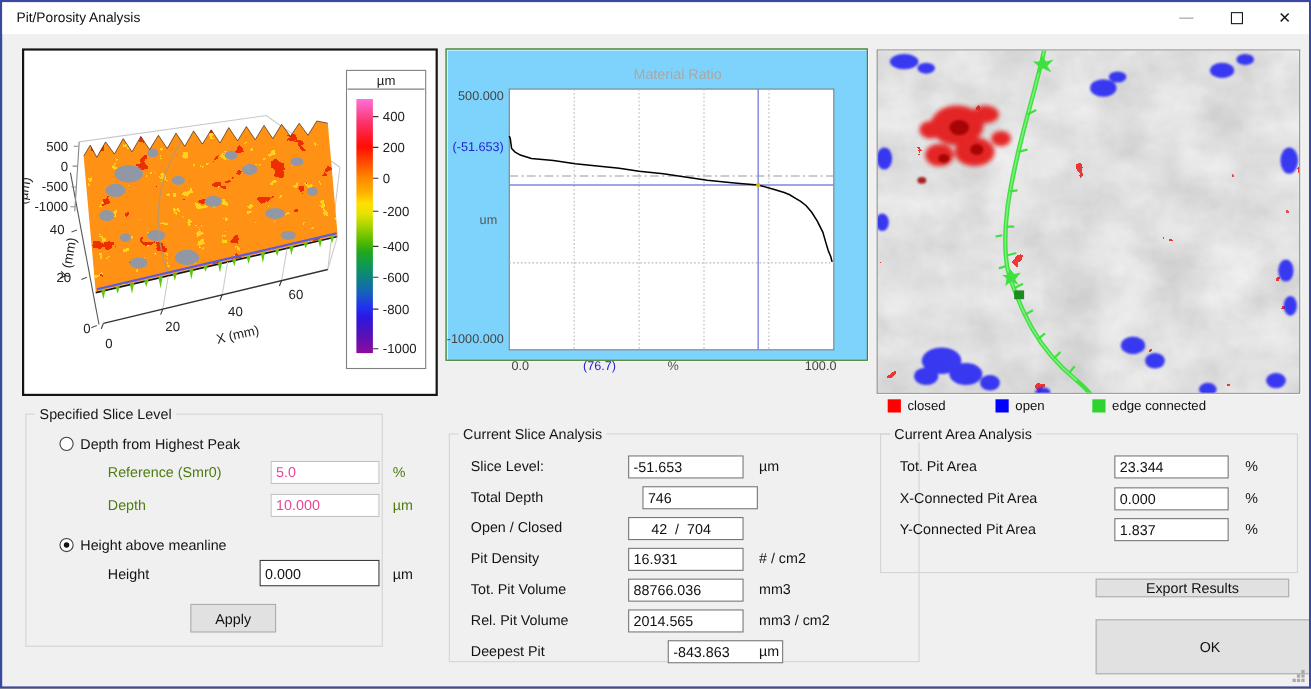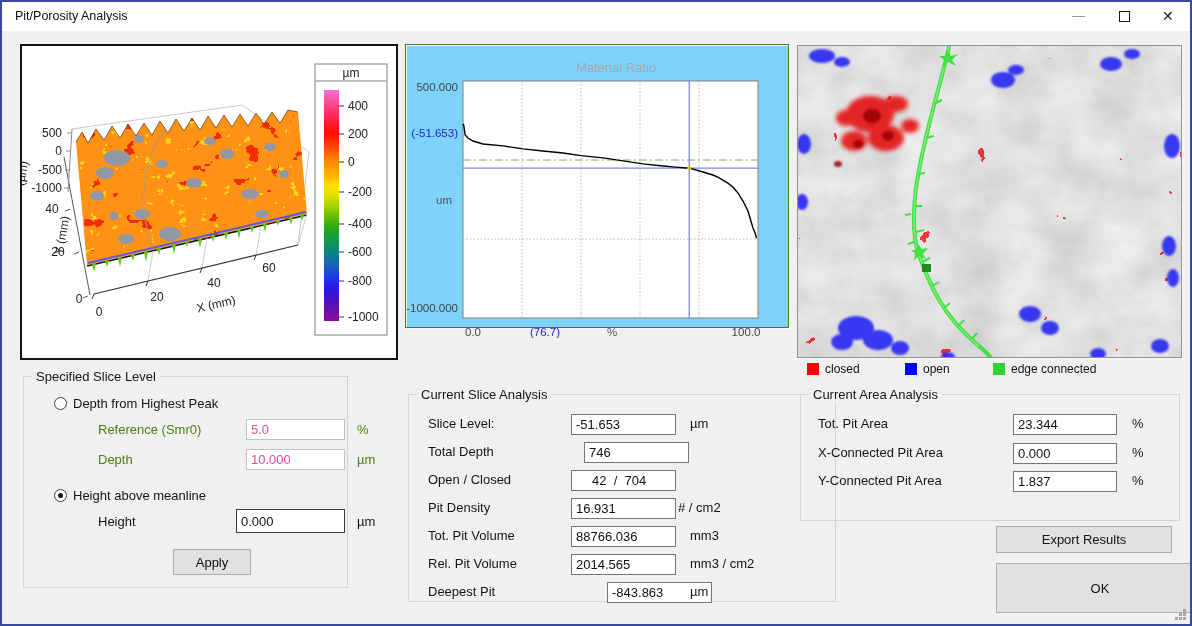--- a/index.html
+++ b/index.html
@@ -392,21 +392,21 @@
     <span class="gb-title">Current Slice Analysis</span>
     <span class="lbl" style="left:19px;top:21px">Slice Level:</span>
     <input class="field" style="left: 162px; top: 19px;" readonly="" value="-51.653">
     <span class="lbl" style="left:281px;top:21px">µm</span>
     <span class="lbl" style="left:19px;top:49px">Total Depth</span>
     <input class="field" style="left: 162px; top: 47px; margin-left: 13px;" readonly="" value="746">
     <span class="lbl" style="left:19px;top:77px">Open / Closed</span>
     <input class="field" style="left: 162px; top: 75px; padding-left: 20px;" readonly="" value="42  /  704">
     <span class="lbl" style="left:19px;top:105px">Pit Density</span>
     <input class="field" style="left: 162px; top: 103px;" readonly="" value="16.931">
-    <span class="lbl" style="left:269px;top:105px"># / cm2</span>
+    <span class="lbl" style="left:281px;top:105px"># / cm2</span>
     <span class="lbl" style="left:19px;top:133px">Tot. Pit Volume</span>
     <input class="field" style="left: 162px; top: 131px;" readonly="" value="88766.036">
     <span class="lbl" style="left:281px;top:133px">mm3</span>
     <span class="lbl" style="left:19px;top:161px">Rel. Pit Volume</span>
     <input class="field" style="left: 162px; top: 159px;" readonly="" value="2014.565">
     <span class="lbl" style="left:281px;top:161px">mm3 / cm2</span>
     <span class="lbl" style="left:19px;top:189px">Deepest Pit</span>
     <input class="field" style="left: 162px; top: 187px; margin-left: 36px;" readonly="" value="-843.863">
     <span class="lbl" style="left:281px;top:189px">µm</span>
   </div>
@@ -417,21 +417,21 @@
     <input class="field" style="left: 212px; top: 19px; width: 104px;" readonly="" value="23.344">
     <span class="lbl" style="left:331px;top:21px">%</span>
     <span class="lbl" style="left:17px;top:50px">X-Connected Pit Area</span>
     <input class="field" style="left: 212px; top: 48px; width: 104px;" readonly="" value="0.000">
     <span class="lbl" style="left:331px;top:50px">%</span>
     <span class="lbl" style="left:17px;top:78px">Y-Connected Pit Area</span>
     <input class="field" style="left: 212px; top: 76px; width: 104px;" readonly="" value="1.837">
     <span class="lbl" style="left:331px;top:78px">%</span>
   </div>
 
-  <button class="btn" style="left:994px;top:524px;width:176px;height:27px">Export Results</button>
+  <button class="btn" style="left:994px;top:524px;width:176px;height:17px">Export Results</button>
   <button class="btn" style="left:994px;top:561px;width:208px;height:50px">OK</button>
 
   <div id="grip">
     <span style="right:0;bottom:0"></span>
       <span style="right:0;bottom:4px"></span>
     <span style="right:4px;bottom:0"></span>
       <span style="right:0;bottom:8px"></span>
     <span style="right:4px;bottom:4px"></span>
       <span style="right:8px;bottom:0"></span>
   </div>

